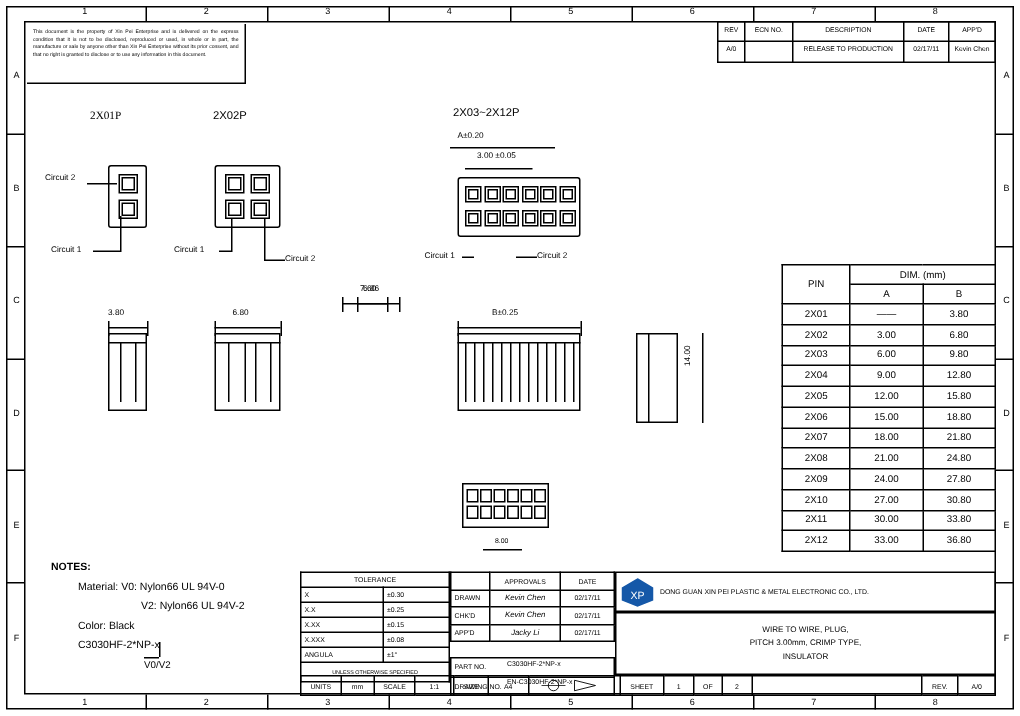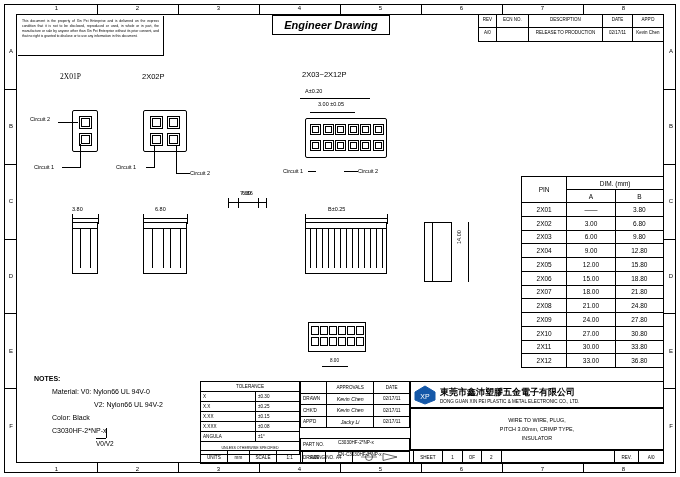--- a/index.html
+++ b/index.html
@@ -165,23 +165,20 @@
       <div class="tick-h" style="left: 4px; top: 313.333px; width: 12px;"></div>
       <div class="tick-h" style="left: 664px; top: 313.333px; width: 12px;"></div>
       <div class="ruler-let" style="left: 6px; top: 420.583px; width: 10px;">F</div>
       <div class="ruler-let" style="left: 666px; top: 420.583px; width: 10px;">F</div>
       <div class="tick-h" style="left: 4px; top: 388.167px; width: 12px;"></div>
       <div class="tick-h" style="left: 664px; top: 388.167px; width: 12px;"></div>
     </div>
 
   <div class="notice">This document is the property of Xin Pei Enterprise and is delivered on the express condition that it is not to be disclosed, reproduced or used, in whole or in part, the manufacture or sale by anyone other than Xin Pei Enterprise without its prior consent, and that no right is granted to disclose or to use any information in this document.</div>
 
-  <div class="eng-box">
-    <span>Engineer Drawing</span>
-  </div>
 
   <div class="tb-top">
     <div class="cell" style="left:0px;   top:0px; width:18px; height:14px; border-top:1px solid #000;"><span>REV</span></div>
     <div class="cell" style="left:18px;  top:0px; width:32px; height:14px; border-top:1px solid #000;"><span>ECN NO.</span></div>
     <div class="cell" style="left:50px;  top:0px; width:74px; height:14px; border-top:1px solid #000;"><span>DESCRIPTION</span></div>
     <div class="cell" style="left:124px; top:0px; width:30px; height:14px; border-top:1px solid #000;"><span>DATE</span></div>
     <div class="cell" style="left:154px; top:0px; width:32px; height:14px; border-top:1px solid #000; border-right:1px solid #000;"><span>APP'D</span></div>
 
     <div class="cell" style="left:0px;   top:14px; width:18px; height:14px;"><span>A/0</span></div>
     <div class="cell" style="left:18px;  top:14px; width:32px; height:14px;"><span></span></div>
@@ -490,21 +487,20 @@
   </div>
 
   <div class="company">
     <span class="logo">
       <svg width="22" height="20" viewBox="0 0 22 20">
         <polygon points="11,1 21,7 21,15 11,19 1,15 1,7" fill="#1558a8" stroke="#1558a8"></polygon>
         <text x="11" y="14" font-size="7" fill="#ffffff" text-anchor="middle" font-family="Liberation Sans, sans-serif">XP</text>
       </svg>
     </span>
     <span>
-      <div class="cn">東莞市鑫沛塑膠五金電子有限公司</div>
       <div class="en">DONG GUAN XIN PEI PLASTIC &amp; METAL ELECTRONIC CO., LTD.</div>
     </span>
   </div>
 
   <div class="partbox">
     <table>
       <tbody>
         <tr>
             <td>PART NO.</td>
           </tr>

